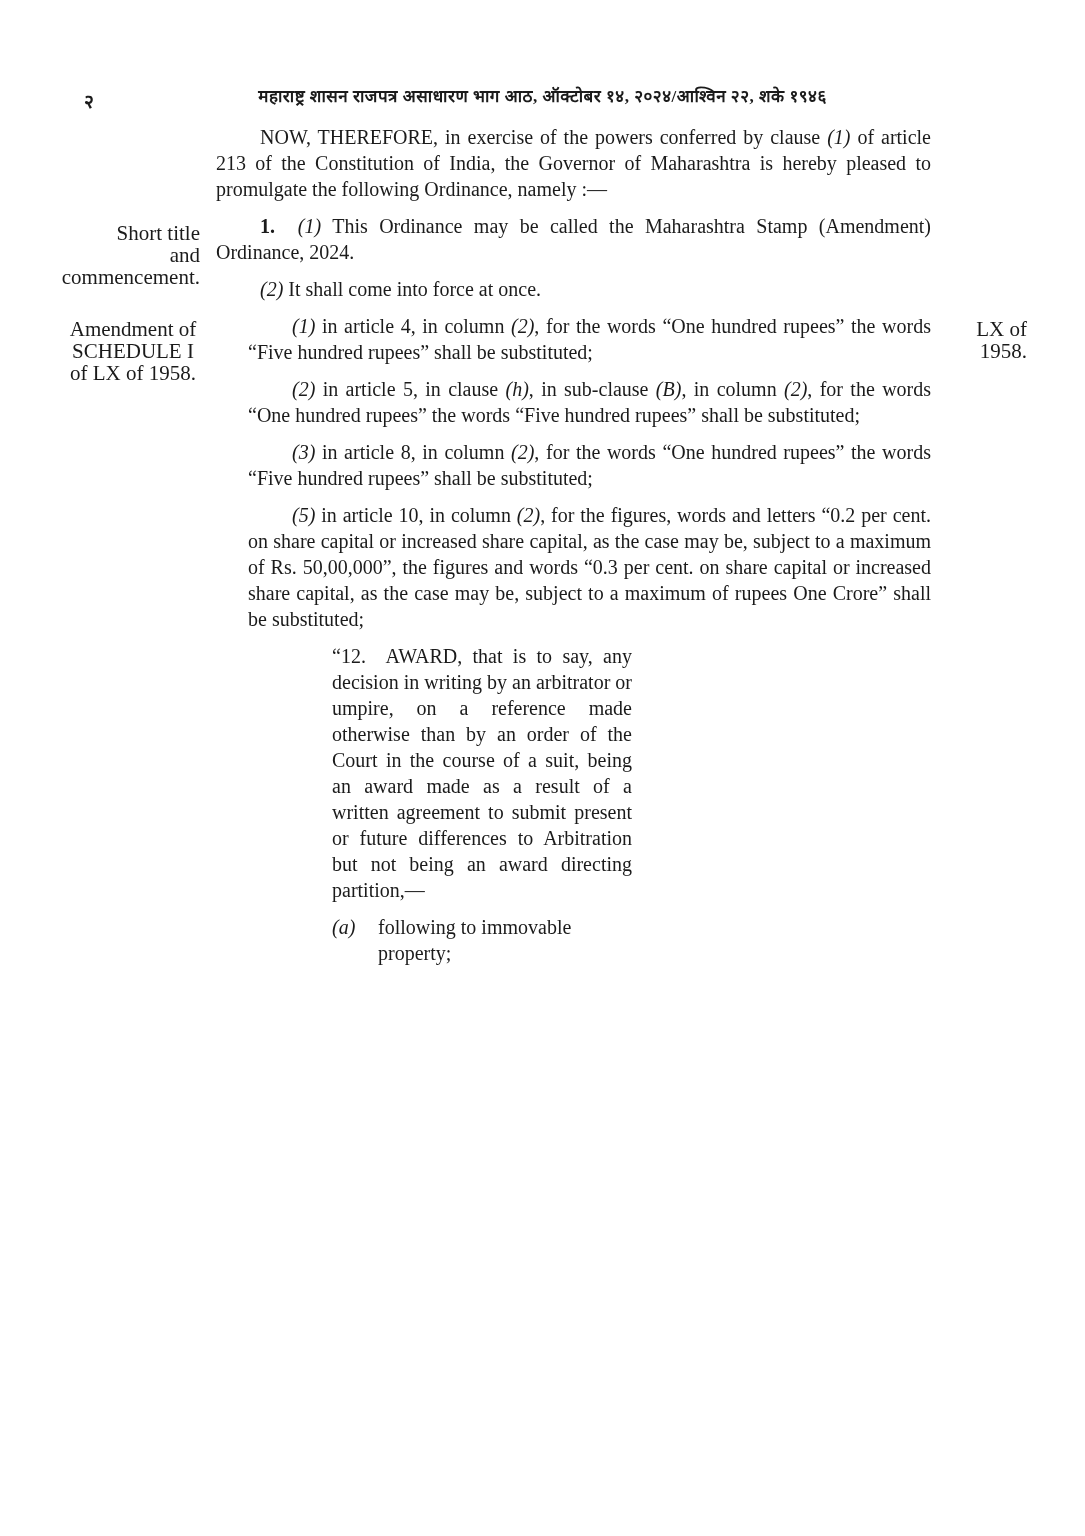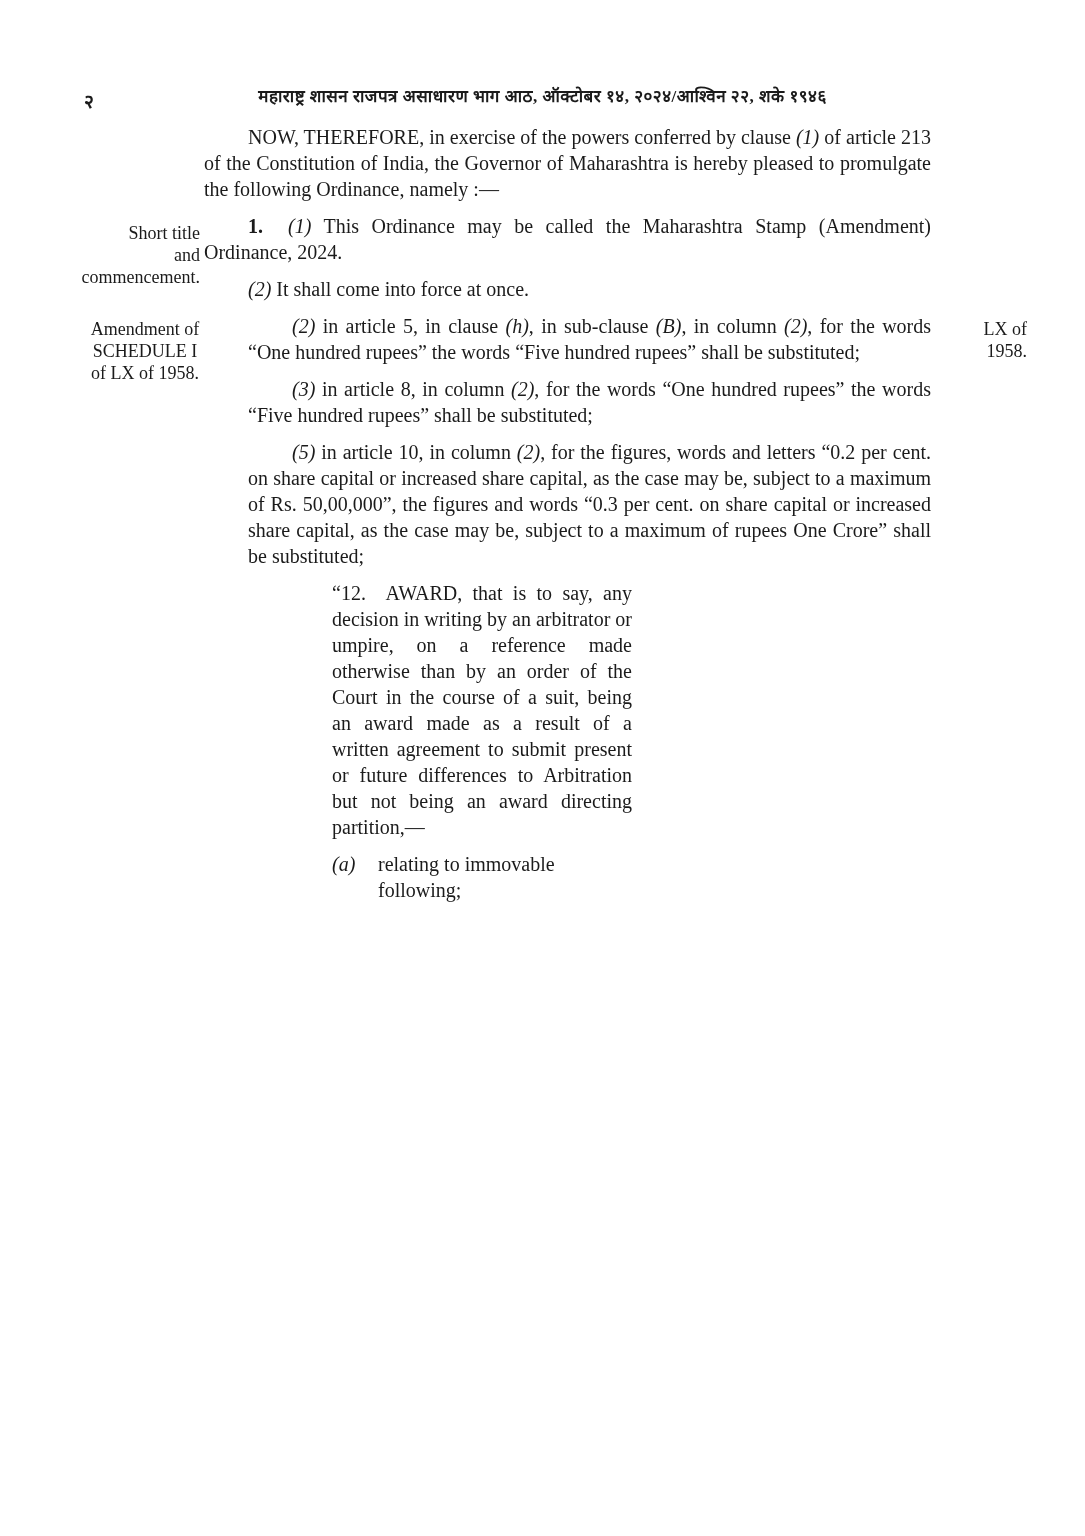--- a/index.html
+++ b/index.html
@@ -25,37 +25,37 @@
     left: 110px;
     right: 110px;
     top: 84px;
     text-align: center;
     font-size: 17px;
     font-weight: 700;
     letter-spacing: 0.5px;
   }
   .margin-note {
     position: absolute;
-    font-size: 18px;
+    font-size: 21px;
     line-height: 22px;
     color: #1b1b1b;
   }
   .note-short-title { left: 58px; top: 222px; width: 142px; text-align: right; }
-  .note-amendment  { left: 74px; top: 318px; width: 142px; text-align: center; }
+  .note-amendment  { left: 62px; top: 318px; width: 142px; text-align: center; }
   .note-act-ref    { left: 957px; top: 318px; width: 70px; text-align: right; }
   .body-col {
     position: absolute;
     left: 204px;
     top: 124px;
     width: 727px;
     font-size: 20px;
     line-height: 26px;
     text-align: justify;
   }
-  .body-col p { margin: 0 0 11px 0; text-indent: 44px; }
+  .body-col p { margin: 0 0 11px 12px; text-indent: 44px; }
   .clause { margin-left: 44px !important; }
   .bd { font-weight: 700; }
   .it { font-style: italic; }
   .award-quote {
     margin-left: 128px !important;
     width: 300px;
     text-indent: 0 !important;
     text-align: justify;
   }
   .entry-row {
@@ -97,30 +97,31 @@
 
   <div class="body-col">
 
     <p><span>NOW, THEREFORE, in exercise of the powers conferred by clause </span><span class="it">(1)</span><span> of article 213 of the Constitution of India, the Governor of Maharashtra is hereby pleased to promulgate the following Ordinance, namely :—</span></p>
 
     <p><span class="bd">1.</span><span>&nbsp; </span><span class="it">(1)</span><span> This Ordinance may be called the Maharashtra Stamp (Amendment) Ordinance, 2024.</span></p>
 
     <p><span class="it">(2)</span><span> It shall come into force at once.</span></p>
 
 
+    <p class="clause"><span class="it">(1)</span><span> in article 4, in column </span><span class="it">(2)</span><span>, for the words “One hundred rupees” the words “Five hundred rupees” shall be substituted;</span></p>
 
     <p class="clause"><span class="it">(2)</span><span> in article 5, in clause </span><span class="it">(h)</span><span>, in sub-clause </span><span class="it">(B)</span><span>, in column </span><span class="it">(2)</span><span>, for the words “One hundred rupees” the words “Five hundred rupees” shall be substituted;</span></p>
 
     <p class="clause"><span class="it">(3)</span><span> in article 8, in column </span><span class="it">(2)</span><span>, for the words “One hundred rupees” the words “Five hundred rupees” shall be substituted;</span></p>
 
 
     <p class="clause"><span class="it">(5)</span><span> in article 10, in column </span><span class="it">(2)</span><span>, for the figures, words and letters “0.2 per cent. on share capital or increased share capital, as the case may be, subject to a maximum of Rs. 50,00,000”, the figures and words “0.3 per cent. on share capital or increased share capital, as the case may be, subject to a maximum of rupees One Crore” shall be substituted;</span></p>
 
 
     <p class="award-quote"><span>“12.&nbsp; AWARD, that is to say, any decision in writing by an arbitrator or umpire, on a reference made otherwise than by an order of the Court in the course of a suit, being an award made as a result of a written agreement to submit present or future differences to Arbitration but not being an award directing partition,—</span></p>
 
     <div class="entry-row">
       <span class="entry-label">(a)</span>
-      <span class="entry-desc">relating to immovable following;</span>
+      <span class="entry-desc">following to immovable property;</span>
     </div>
 
   </div>
 </div>
 
 </body></html>

